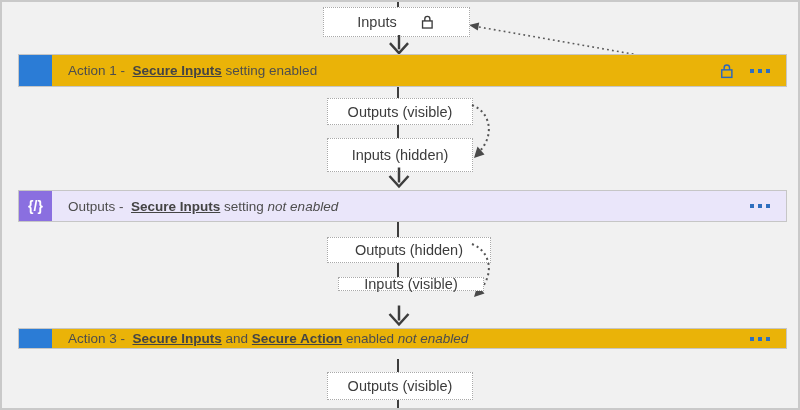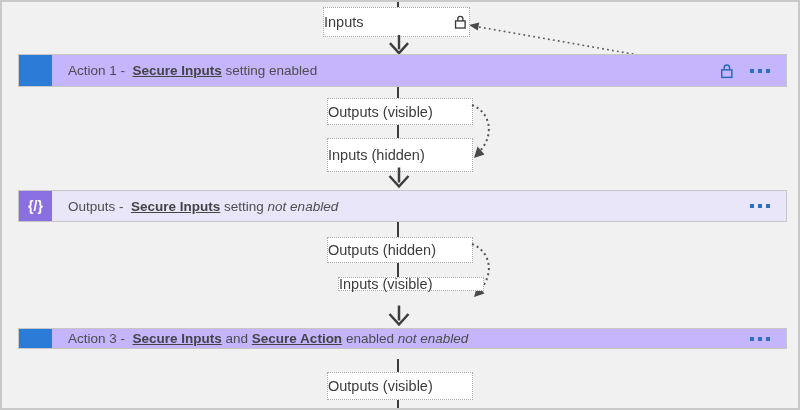--- a/index.html
+++ b/index.html
@@ -13,28 +13,28 @@
     overflow:hidden;
   }
   
   .tick{position:absolute;width:2px;background:#3d3d3d;}
   
   .node{
     position:absolute;
     background:#ffffff;
     border:1px dotted #a9a9a9;
     box-sizing:border-box;
-    display:flex;align-items:center;justify-content:space-between;gap:22px;
+    display:flex;align-items:center;justify-content:center;gap:22px;
     font-size:14.5px;color:#3c3c3c;
   }
   
   .bar{
     position:absolute;
     left:16px;width:769px;
-    background:#c4b5fd;
+    background:#eab308;
     border:1px solid #c6c6c6;
     box-sizing:border-box;
     display:flex;align-items:stretch;
   }
   .bar.purple{background:#eae6fa;}
   .bar .icon{
     width:33px;flex:0 0 33px;
     display:flex;align-items:center;justify-content:center;
     color:#fff;font-size:14px;font-weight:bold;
   }
@@ -131,21 +131,21 @@
       <span class="dots">
           <i></i>
           <i></i>
           <i></i>
         </span>
     </div>
   </div>
 
   <div class="tick" style="left:395px;top:220px;height:15px"></div>
 
-  <div class="node" style="left:325px;top:235px;width:146px;height:26px">
+  <div class="node" style="left:325px;top:235px;width:164px;height:26px">
     <span>Outputs (hidden)</span>
   </div>
 
   <svg class="abs" style="left:468px;top:239px" width="32" height="62" viewBox="0 0 32 62">
     <path d="M2 3 C 20 10, 25 32, 10 49" fill="none" stroke="#555" stroke-width="2" stroke-dasharray="2 3.2"></path>
     <path d="M4 56 L14.5 52.5 L7.5 44.5 Z" fill="#4a4a4a"></path>
   </svg>
 
   <div class="tick" style="left:395px;top:261px;height:14px"></div>
 

